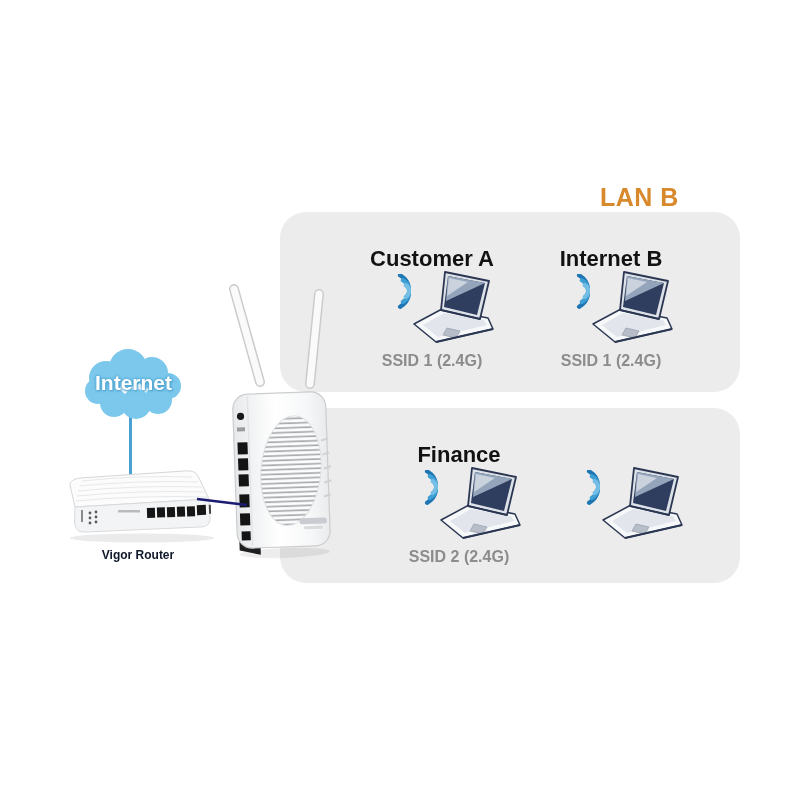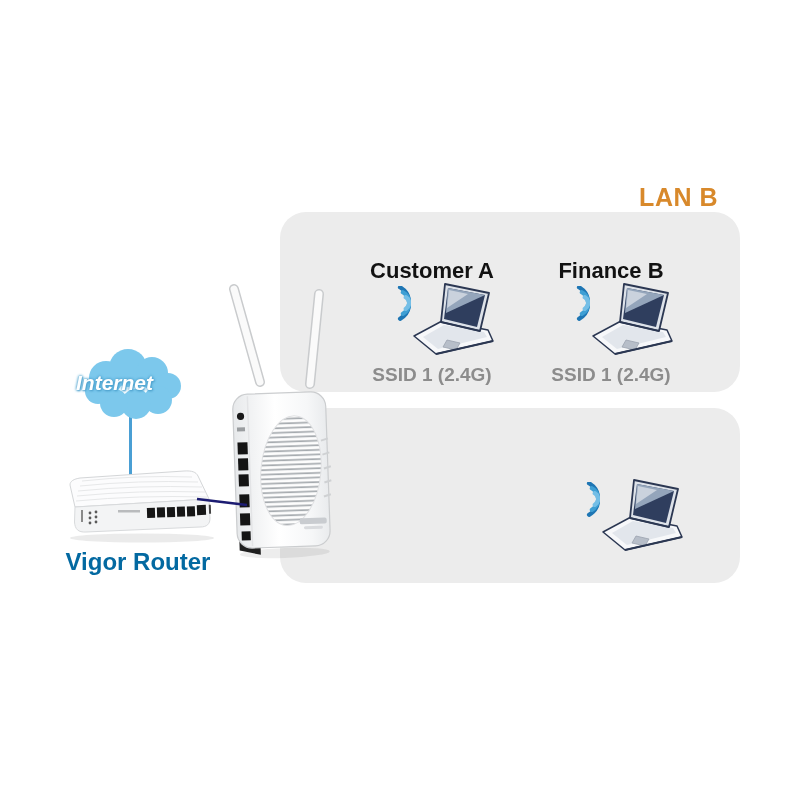--- a/index.html
+++ b/index.html
@@ -9,54 +9,54 @@
   }
   html,body{margin:0;padding:0;background:#fff;}
   #stage{position:relative;width:800px;height:800px;background:#fff;overflow:hidden;
          font-family:"Liberation Sans","DejaVu Sans",sans-serif;}
   .abs{position:absolute;}
 
   
   .panel{position:absolute;background:var(--panel-bg);border-radius:26px;}
   #panel-b{left:280px;top:212px;width:460px;height:180px;}
   #panel-a{left:280px;top:408px;width:460px;height:175px;}
-  .lan-label{position:absolute;width:118px;text-align:right;font-size:25px;font-weight:bold;
+  .lan-label{position:absolute;width:118px;text-align:left;font-size:25px;font-weight:bold;
              color:var(--lan-label);letter-spacing:.5px;}
   #lan-b-label{left:600px;top:183px;}
   #lan-a-label{left:602px;top:589px;}
 
   
-  .client{position:absolute;top:16px;width:156px;height:204px;}
+  .client{position:absolute;top:4px;width:156px;height:204px;}
   .client-name{position:absolute;top:30px;width:100%;text-align:center;font-size:22px;
                font-weight:bold;color:var(--client-name);white-space:nowrap;}
   .client-icons{position:absolute;top:54px;left:0;width:100%;display:flex;
                 justify-content:center;align-items:flex-start;}
-  .client-ssid{position:absolute;top:136px;width:100%;text-align:center;font-size:19px;
+  .client-ssid{position:absolute;top:136px;width:100%;text-align:center;font-size:16px;
                font-weight:bold;color:var(--ssid-text);white-space:nowrap;}
   .wifi-svg{width:44px;height:36px;margin-top:4px;}
   .laptop-svg{width:84px;height:76px;margin-left:2px;}
   .wifi-arc{fill:none;stroke-linecap:round;stroke-width:4.4px;}
   .wifi-arc-outer{stroke:var(--wifi-outer);}
   .wifi-arc-mid{stroke:var(--wifi-mid);}
   .wifi-arc-inner{stroke:var(--wifi-inner);}
 
   
   #cloud-svg{left:76px;top:346px;width:115px;height:80px;z-index:2;}
   .cloud-circle{fill:var(--cloud-blue);}
-  #internet-label{left:76px;top:371px;width:115px;font-size:21px;
+  #internet-label{left:76px;top:371px;width:115px;text-align:center;font-size:21px;
                   font-weight:bold;color:var(--internet-text);z-index:3;
-                  text-shadow:0 0 3px #4FA3CF,0 0 3px #4FA3CF,1px 1px 2px #4FA3CF;font-style:italic;}
+                  text-shadow:0 0 3px #4FA3CF,0 0 3px #4FA3CF,1px 1px 2px #4FA3CF;}
   #link-internet{left:129px;top:414px;width:3px;height:64px;background:var(--link-internet);z-index:1;}
   #link-lan-svg{left:194px;top:495px;width:56px;height:14px;z-index:6;}
   #link-lan-line{stroke:var(--link-lan);stroke-width:2.6px;}
 
   
   #router-svg{left:58px;top:454px;width:160px;height:92px;z-index:4;}
-  #router-label{left:56px;top:548px;width:164px;text-align:center;font-size:24px;
-                font-weight:bold;color:#0369a1;}
+  #router-label{left:56px;top:548px;width:164px;text-align:center;font-size:12px;
+                font-weight:bold;color:#0f172a;}
   #ap-svg{left:222px;top:272px;width:118px;height:292px;z-index:5;}
 </style>
 </head>
 <body>
 
 <svg width="0" height="0" style="position:absolute" aria-hidden="true">
   <defs>
     <symbol id="sym-wifi" viewBox="0 0 46 36">
       <path class="wifi-arc wifi-arc-outer" d="M34.5,33.5 A19,19 0 0 0 34.5,0.5"></path>
       <path class="wifi-arc wifi-arc-mid" d="M37.5,28.3 A13,13 0 0 0 37.5,5.7"></path>
@@ -86,34 +86,46 @@
         <svg class="wifi-svg">
             <use href="#sym-wifi"></use>
           </svg>
         <svg class="laptop-svg">
             <use href="#sym-laptop"></use>
           </svg>
       </div>
       <div class="client-ssid">SSID 1 (2.4G)</div>
     </div>
     <div class="client" style="left:253px;">
-      <div class="client-name">Finance B</div>
+      <div class="client-name">Internet B</div>
       <div class="client-icons">
         <svg class="wifi-svg">
             <use href="#sym-wifi"></use>
           </svg>
         <svg class="laptop-svg">
             <use href="#sym-laptop"></use>
           </svg>
       </div>
       <div class="client-ssid">SSID 1 (2.4G)</div>
     </div>
   </div>
 
   <div id="panel-a" class="panel">
+    <div class="client" style="left:101px;">
+      <div class="client-name">Finance</div>
+      <div class="client-icons">
+        <svg class="wifi-svg">
+            <use href="#sym-wifi"></use>
+          </svg>
+        <svg class="laptop-svg">
+            <use href="#sym-laptop"></use>
+          </svg>
+      </div>
+      <div class="client-ssid">SSID 2 (2.4G)</div>
+    </div>
     <div class="client" style="left:263px;">
       <div class="client-icons">
         <svg class="wifi-svg">
             <use href="#sym-wifi"></use>
           </svg>
         <svg class="laptop-svg">
             <use href="#sym-laptop"></use>
           </svg>
       </div>
     </div>

